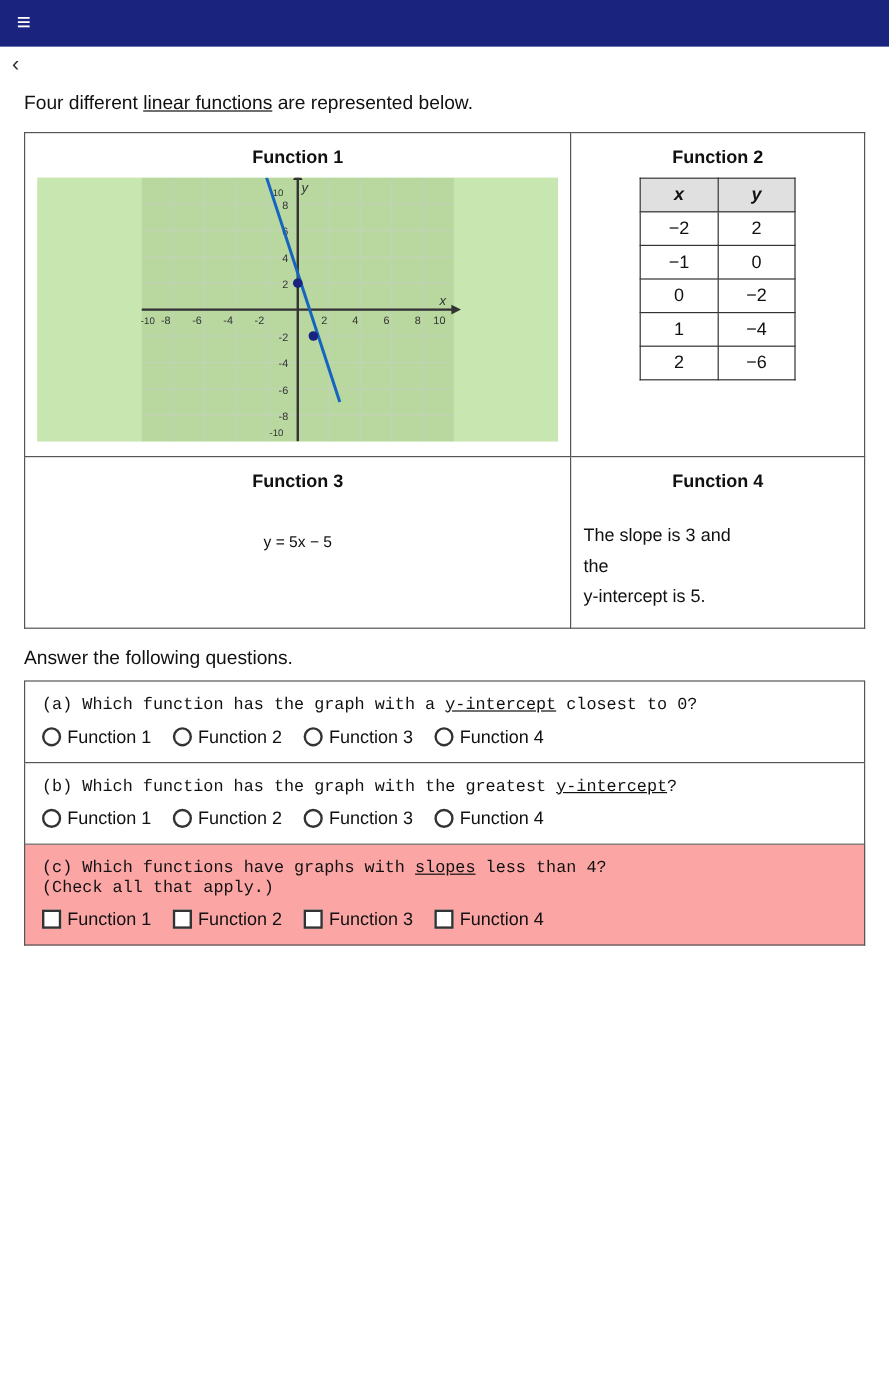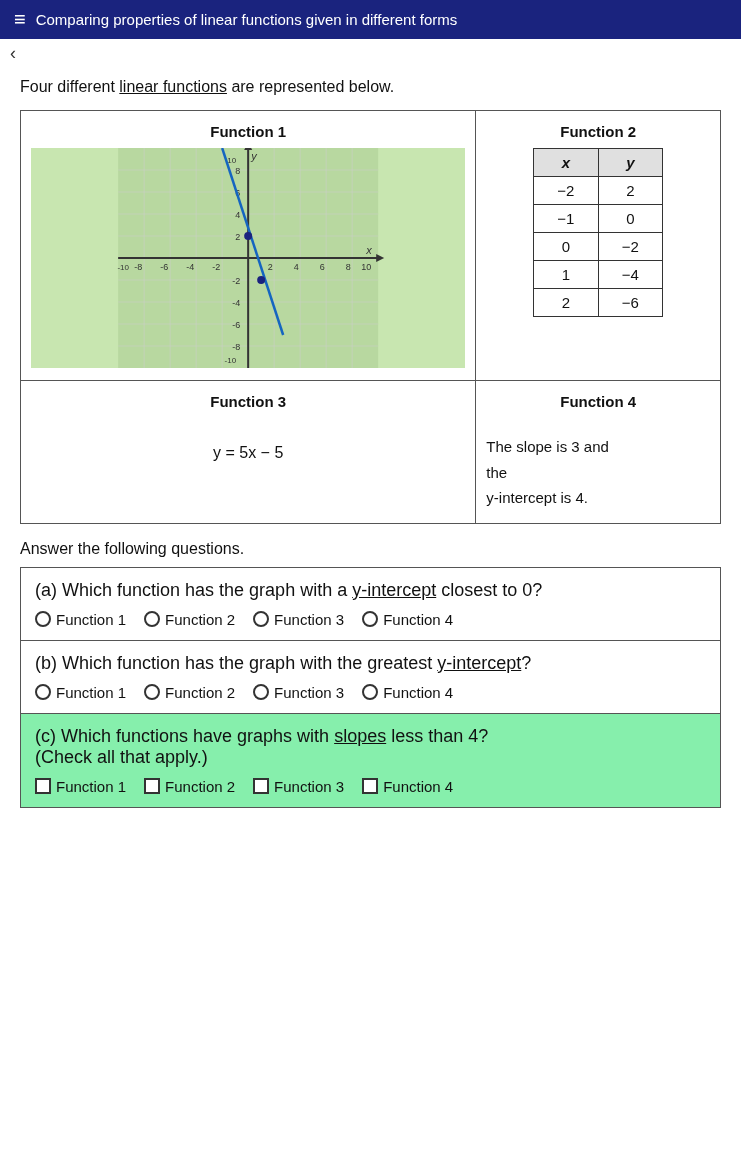--- a/index.html
+++ b/index.html
@@ -92,21 +92,21 @@
       background: #e0e0e0;
       font-style: italic;
     }
 
     
     .fn3-content {
       text-align: center;
       padding-top: 16px;
     }
     .fn3-eq {
-      font-size: 16px;
+      font-size: 13px;
       margin-top: 10px;
     }
 
     
     .fn4-content {
       text-align: left;
       padding-top: 16px;
       font-size: 15px;
       line-height: 1.7;
     }
@@ -118,22 +118,23 @@
     }
     .question-box {
       border: 1.5px solid #555;
       margin-bottom: 0;
       padding: 12px 14px;
     }
     .question-box + .question-box {
       border-top: none;
     }
     .question-text {
-      font-size: 18px;
+      font-size: 14px;
       margin-bottom: 10px;
+      font-family: Liberation Mono, monospace;
     }
     .question-text u { cursor: pointer; }
     .options-row {
       display: flex;
       flex-direction: row;
       align-items: center;
       gap: 18px;
       flex-wrap: wrap;
     }
     .option-item {
@@ -155,29 +156,28 @@
     .checkbox-sq {
       width: 16px;
       height: 16px;
       border: 2px solid #333;
       display: inline-block;
       background: white;
       flex-shrink: 0;
     }
     
     .question-box.last-q {
-      background: #86efac;
+      background: #fca5a5;
     }
   </style>
 </head>
 <body>
 
 <div class="header">
   <span class="header-icon">≡</span>
-  <span>Comparing properties of linear functions given in different forms</span>
 </div>
 
 <div class="chevron-row">
   <button class="chevron-btn">‹</button>
 </div>
 
 <div class="page-content">
 
   <p class="intro-text">
     Four different <u>linear functions</u> are represented below.
@@ -296,21 +296,21 @@
         <div class="fn3-content">
           <div class="fn3-eq">y = 5x − 5</div>
         </div>
       </td>
 
       <td>
         <div class="fn-title">Function 4</div>
         <div class="fn4-content">
           <span>The slope is 3 and</span><br>
           <span>the</span><br>
-          <span>y-intercept is 4.</span>
+          <span>y-intercept is 5.</span>
         </div>
       </td>
     </tr>
   </tbody>
     </table>
 
   <p class="answer-text">Answer the following questions.</p>
 
   <div class="question-box">
     <div class="question-text">

